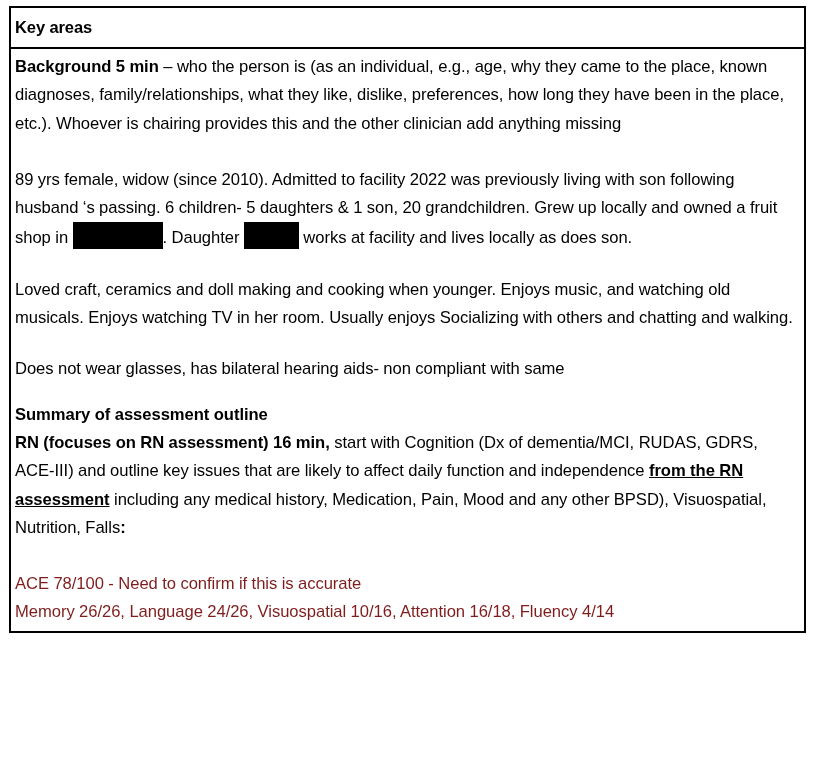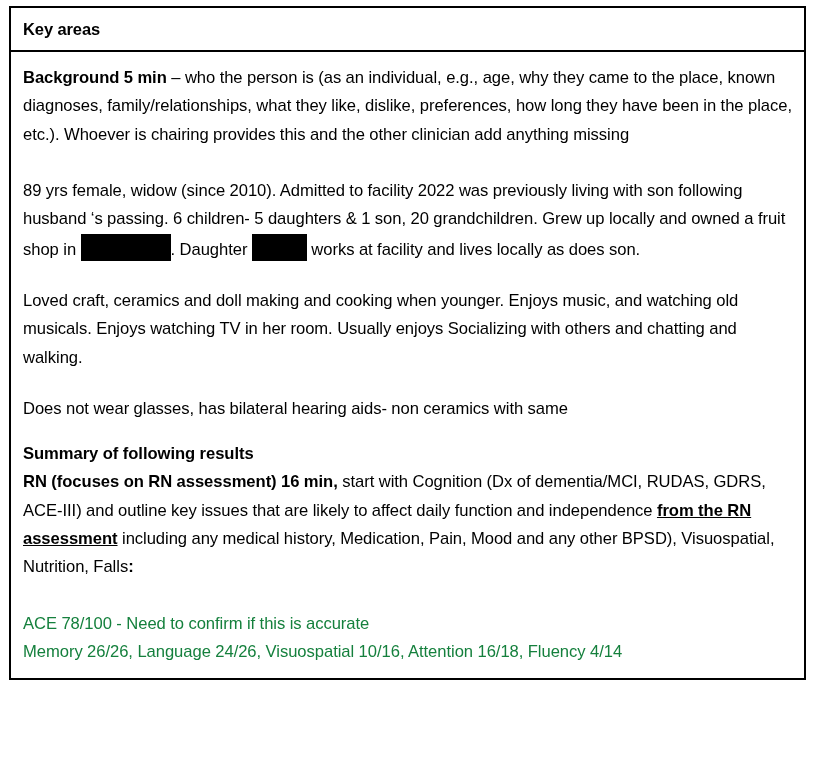--- a/index.html
+++ b/index.html
@@ -30,21 +30,21 @@
     width: 797px;
     border: 2px solid #000000;
     border-collapse: collapse;
     background: #ffffff;
     box-sizing: border-box;
   }
 
   .doc-table .cell {
     border: 2px solid #000000;
     box-sizing: border-box;
-    padding: 12px;
+    padding: 4px;
   }
 
   
   .header-cell {
     height: 41px;
     padding: 9px 0 0 13px;
   }
   .header-title {
     font-size: 16.5px;
     font-weight: bold;
@@ -66,21 +66,21 @@
     word-spacing: -0.1px;
   }
 
   .gap-lg { height: 28px; }
   .gap-md { height: 23px; }
   .gap-sm { height: 17px; }
 
   b, .b { font-weight: bold; }
   .bu { font-weight: bold; text-decoration: underline; }
 
-  .red { color: #15803d; }
+  .red { color: #7f1d1d; }
 
   
   .redact {
     display: inline-block;
     background: #000000;
     vertical-align: -6px;
     height: 27px;
   }
   .redact-place { width: 90px; }
   .redact-name  { width: 55px; }
@@ -109,25 +109,25 @@
           <p class="para">
             <span>89 yrs female, widow (since 2010). Admitted to facility 2022 was previously living with son following husband ‘s passing.  6 children- 5 daughters &amp; 1 son, 20 grandchildren. Grew up locally and owned a fruit shop in </span><span class="redact redact-place"></span><span>. Daughter </span><span class="redact redact-name"></span><span> works at facility and lives locally as does son.</span>
           </p>
 
           <div class="gap-md"></div>
 
           <p class="para">Loved craft, ceramics and doll making and cooking when younger. Enjoys music, and watching old musicals. Enjoys watching TV in her room. Usually enjoys Socializing with others and chatting and walking.</p>
 
           <div class="gap-md"></div>
 
-          <p class="para">Does not wear glasses, has bilateral hearing aids- non ceramics with same</p>
+          <p class="para">Does not wear glasses, has bilateral hearing aids- non compliant with same</p>
 
           <div class="gap-sm"></div>
 
-          <p class="para b">Summary of following results</p>
+          <p class="para b">Summary of assessment outline</p>
 
           <p class="para">
             <b>RN (focuses on RN assessment) 16 min,</b><span> start with Cognition (Dx of dementia/MCI, RUDAS, GDRS, ACE-III) and outline key issues that are likely to affect daily function and independence </span><span class="bu">from the RN assessment</span><span> including any medical history, Medication, Pain, Mood and any other BPSD), Visuospatial, Nutrition, Falls</span><b>:</b>
           </p>
 
           <div class="gap-lg"></div>
 
           <p class="para red">ACE 78/100 - Need to confirm if this is accurate</p>
           <p class="para red">Memory 26/26, Language 24/26, Visuospatial 10/16, Attention 16/18, Fluency 4/14</p>
 

